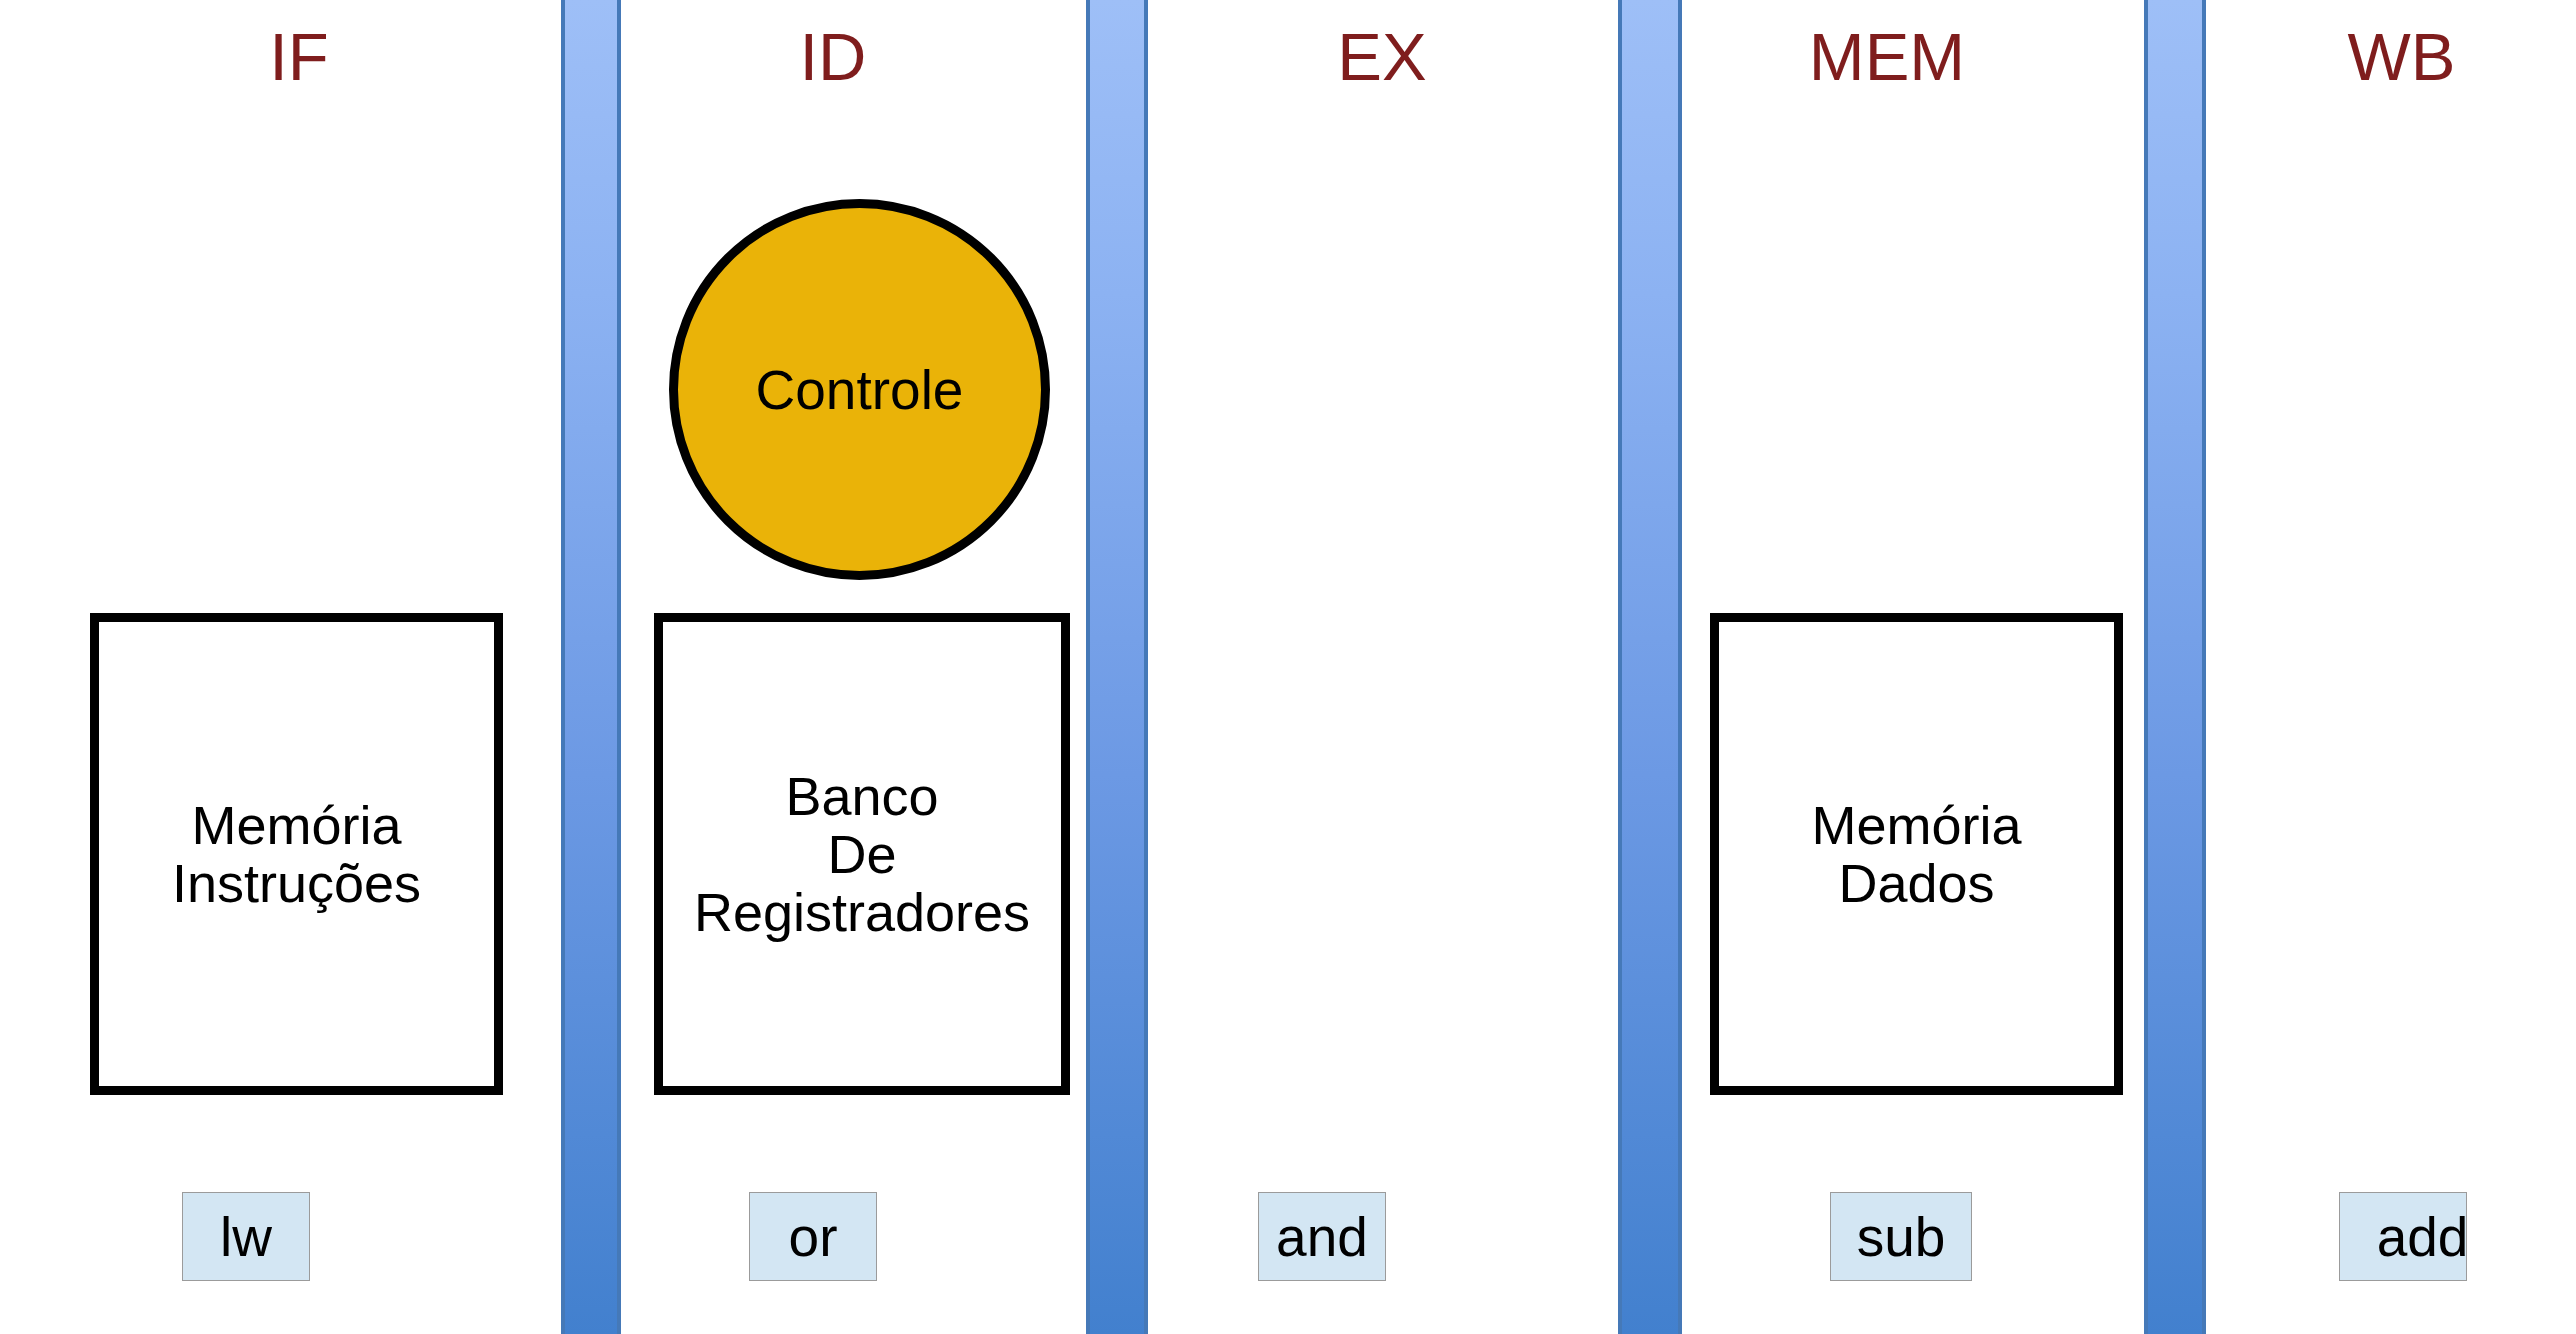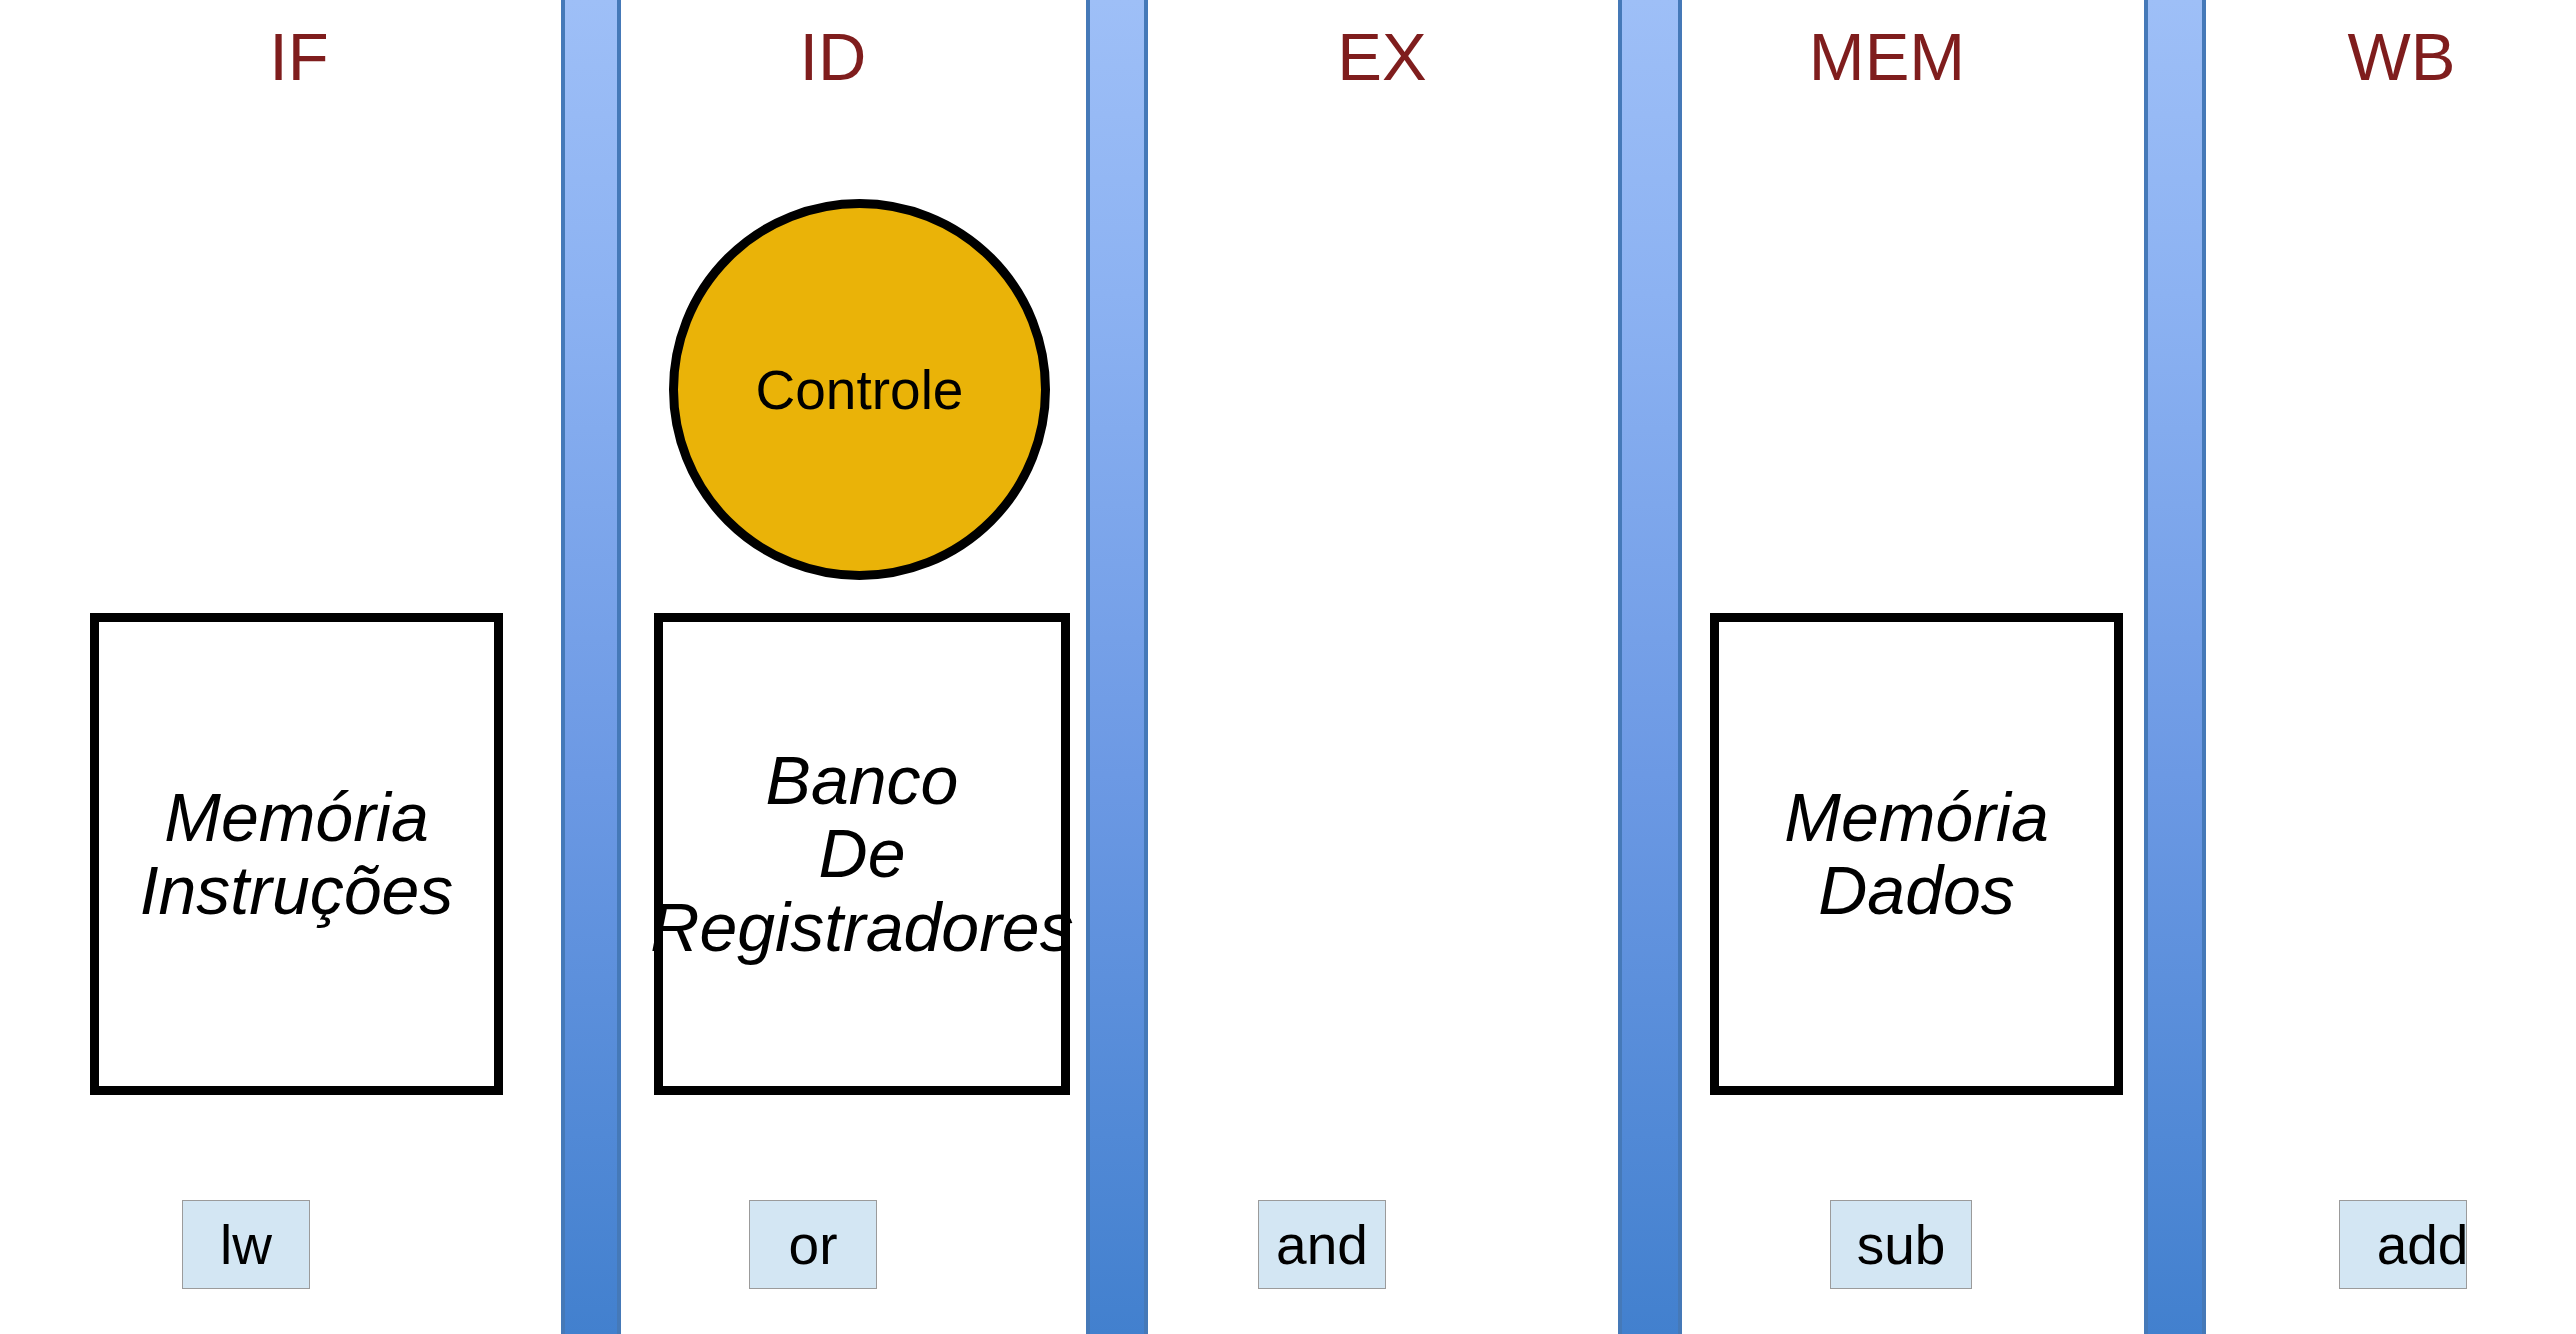--- a/index.html
+++ b/index.html
@@ -46,25 +46,24 @@
     position: absolute;
     box-sizing: border-box;
     border: 9.7px solid #000000;
     background: #ffffff;
     display: flex;
     align-items: center;
     justify-content: center;
     text-align: center;
   }
   .unit-box .unit-text {
-    font-size: 68px;
+    font-size: 54px;
     line-height: 1.08;
     color: #000000;
     white-space: pre-line;
-    font-style: italic;
   }
 
   
   .control-circle {
     position: absolute;
     box-sizing: border-box;
     border: 9.7px solid #000000;
     border-radius: 50%;
     background: #eab308;
     display: flex;
@@ -79,21 +78,20 @@
 
   
   .instr-chip {
     position: absolute;
     box-sizing: border-box;
     background: #D3E6F3;
     border: 1.8px solid #9B9B9B;
     display: flex;
     align-items: center;
     justify-content: center;
-    margin-top: 8px;
   }
   .instr-chip .instr-text {
     font-size: 55px;
     color: #000000;
     white-space: nowrap;
   }
 </style>
 </head>
 <body>
 

